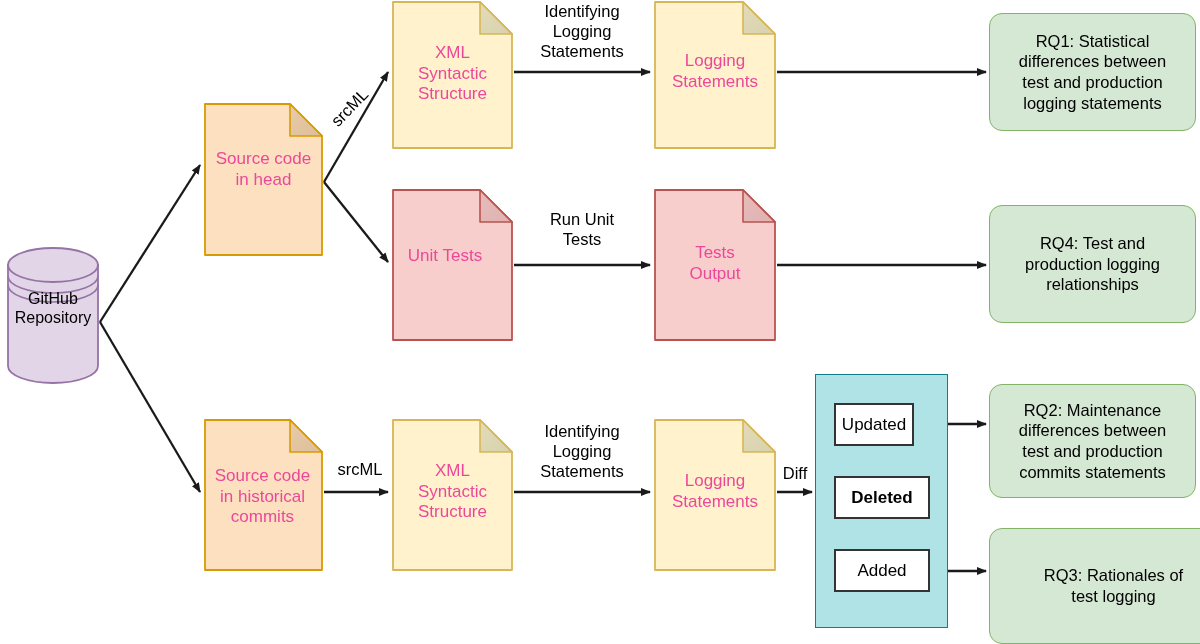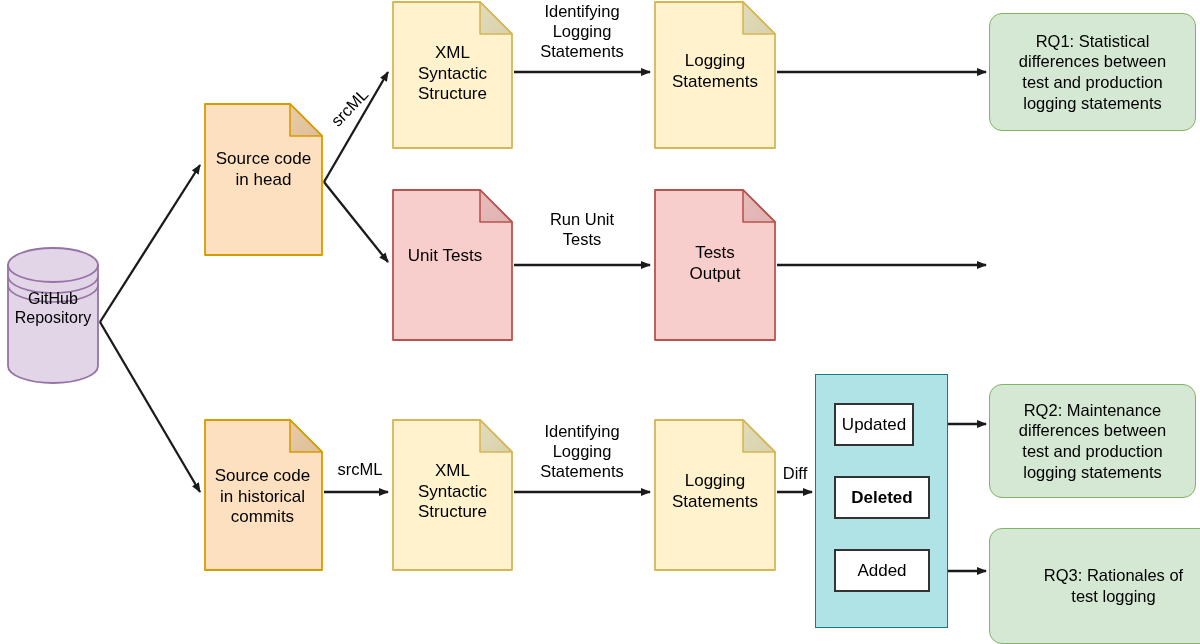--- a/index.html
+++ b/index.html
@@ -24,21 +24,21 @@
     pointer-events: none;
   }
   
   .doc-text {
     position: absolute;
     box-sizing: border-box;
     display: flex;
     align-items: center;
     justify-content: center;
     text-align: center;
-    color: #000000;
+    color: #ec4899;
     font-size: 17px;
     line-height: 1.22;
     white-space: pre-line;
   }
   .rq-box {
     position: absolute;
     box-sizing: border-box;
     background: #d5e8d4;
     border: 1.6px solid #82b366;
     border-radius: 13px;
@@ -245,22 +245,25 @@
 
   <div class="diff-item" style="left:834px; top:476px; width:96px; height:43px;font-weight:bold;">Deleted</div>
 
   <div class="diff-item" style="left:834px; top:549px; width:96px; height:43px;">Added</div>
 
   <div class="rq-box" style="left:989px; top:13px; width:207px; height:118px;">RQ1: Statistical
 differences between
 test and production
 logging statements</div>
 
+  <div class="rq-box" style="left:989px; top:205px; width:207px; height:118px;">RQ4: Test and
+production logging
+relationships</div>
 
   <div class="rq-box" style="left:989px; top:384px; width:207px; height:114px;">RQ2: Maintenance
 differences between
 test and production
-logging statements</div>
+commits statements</div>
 
   <div class="rq-box" style="left:989px; top:528px; width:249px; height:116px;">RQ3: Rationales of
 test logging</div>
 
 </div>
 
 </body></html>

